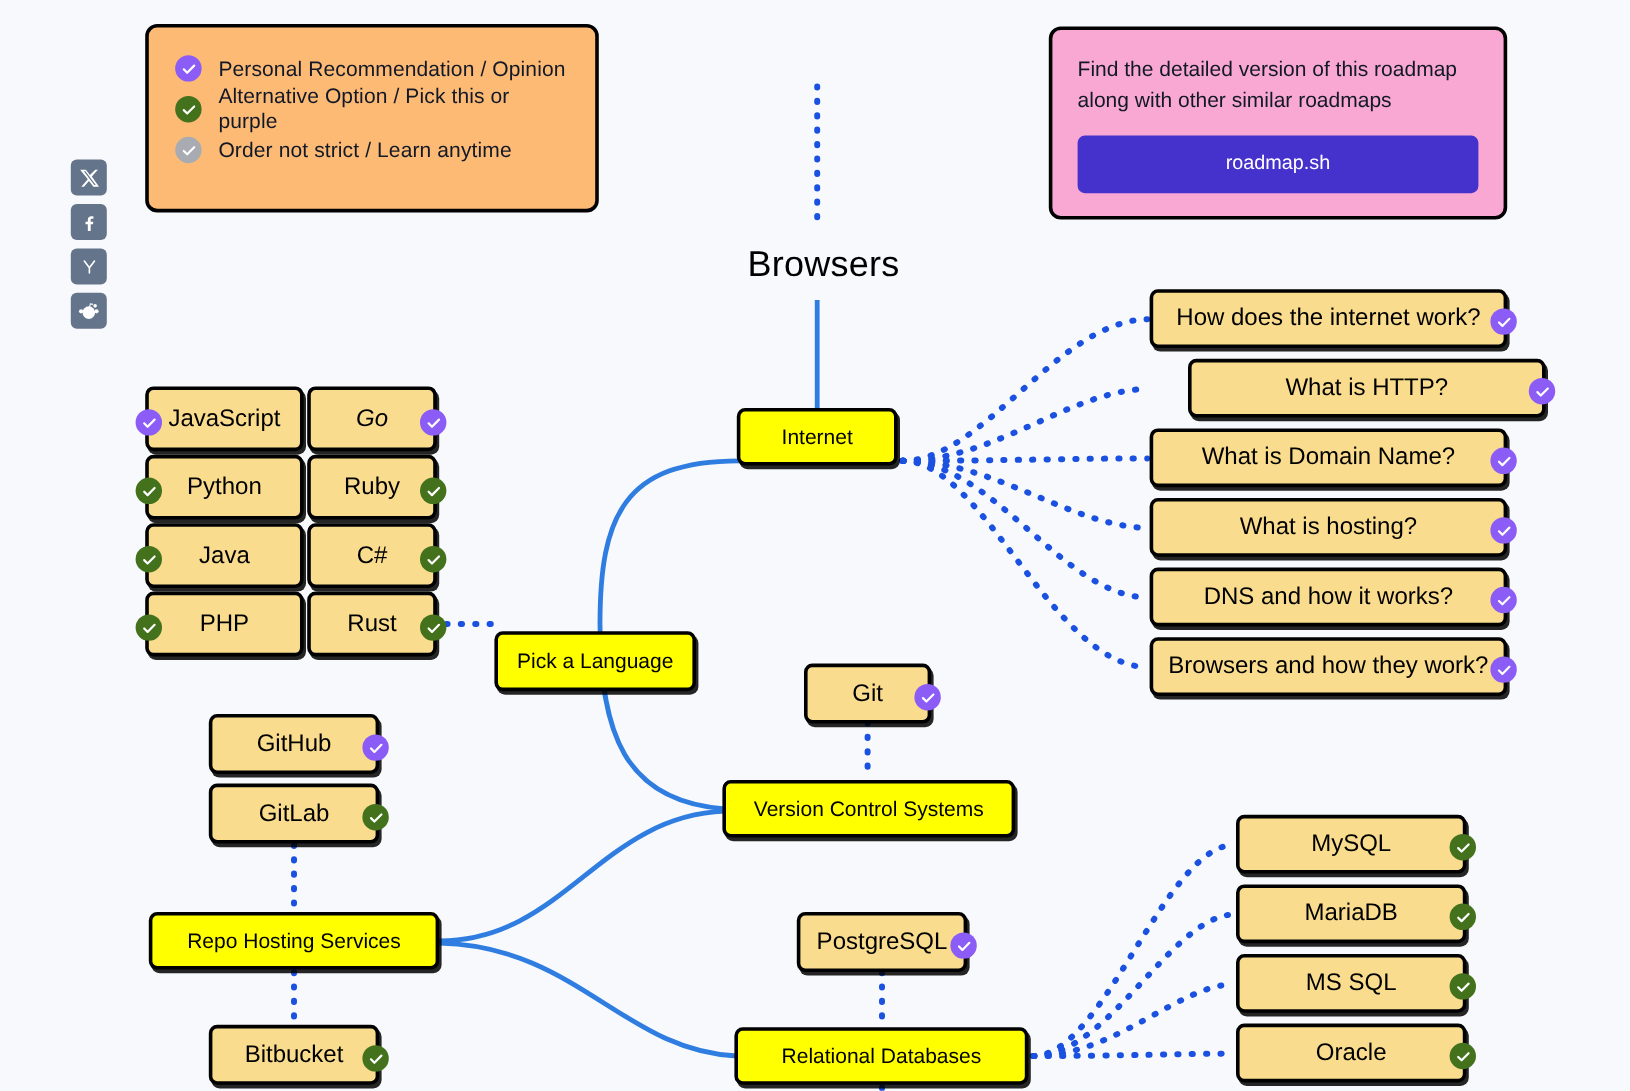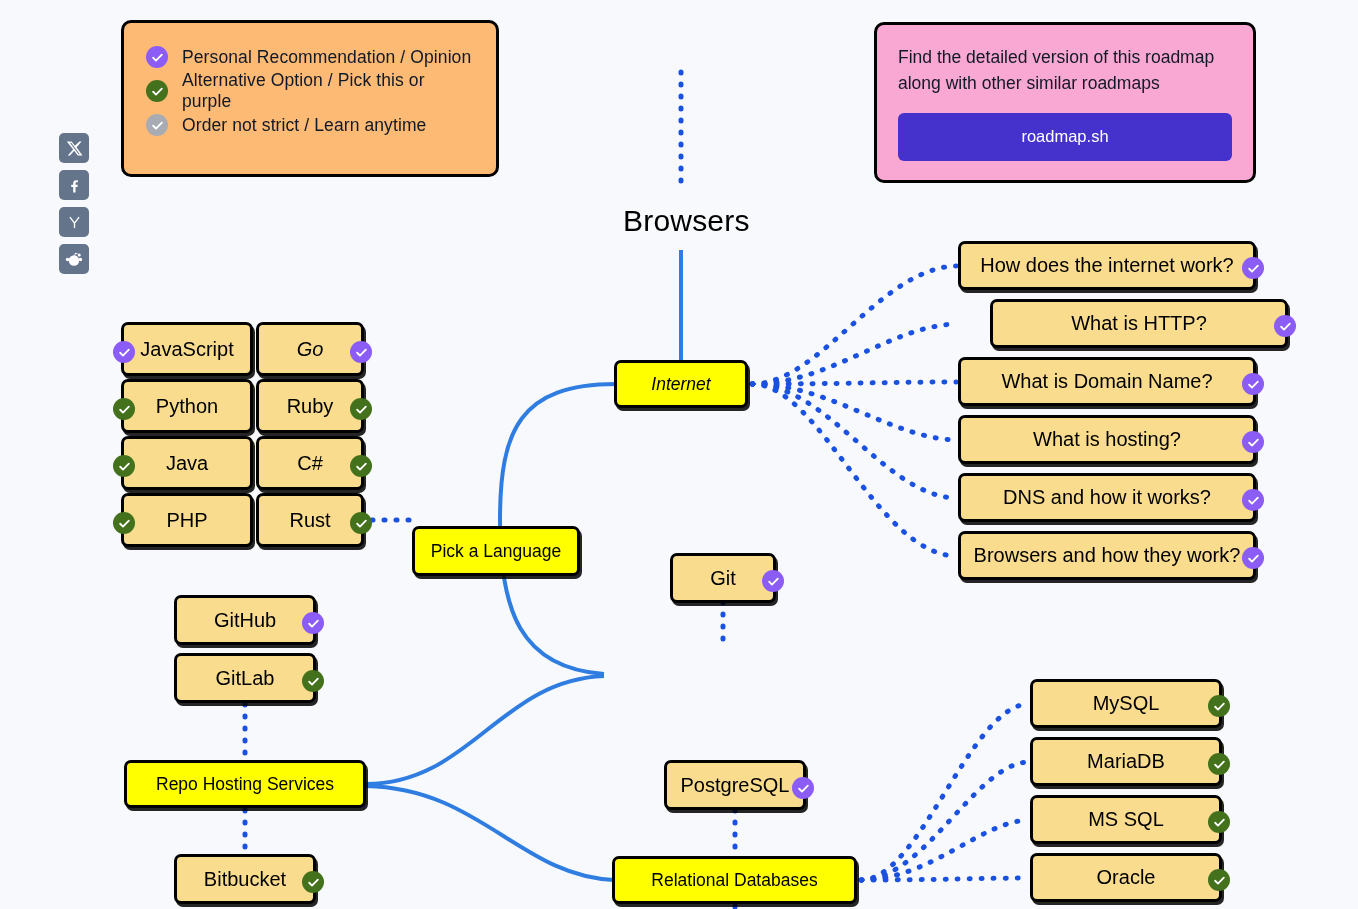--- a/index.html
+++ b/index.html
@@ -356,28 +356,31 @@
   </div>
   <div class="node topic" style="left:256px;top:493px;width:108px;height:54px;">
     <span>Rust</span>
     <span class="node-badge green" style="right:-11px;top:16px;">
       <svg width="13" height="13" viewBox="0 0 24 24" fill="none" stroke="#ffffff" stroke-width="3.4" stroke-linecap="round" stroke-linejoin="round">
         <path d="M4 12.5l5.2 5.2L20 6.8"></path>
         </svg>
     </span>
   </div>
 
-  <div class="node primary" style="left:614px;top:360px;width:134px;height:48px;font-style:italic;">
+  <div class="node primary" style="left:614px;top:340px;width:134px;height:48px;">
     <span>Internet</span>
   </div>
 
   <div class="node primary" style="left:412px;top:490px;width:168px;height:50px;margin-top:36px;">
     <span>Pick a Language</span>
   </div>
 
+  <div class="node primary" style="left:602px;top:650px;width:244px;height:48px;">
+    <span>Version Control Systems</span>
+  </div>
 
   <div class="node primary" style="left:124px;top:760px;width:242px;height:48px;">
     <span>Repo Hosting Services</span>
   </div>
 
   <div class="node primary" style="left:612px;top:856px;width:245px;height:48px;">
     <span>Relational Databases</span>
   </div>
 
   <div class="node topic" style="left:958px;top:241px;width:298px;height:49px;">

